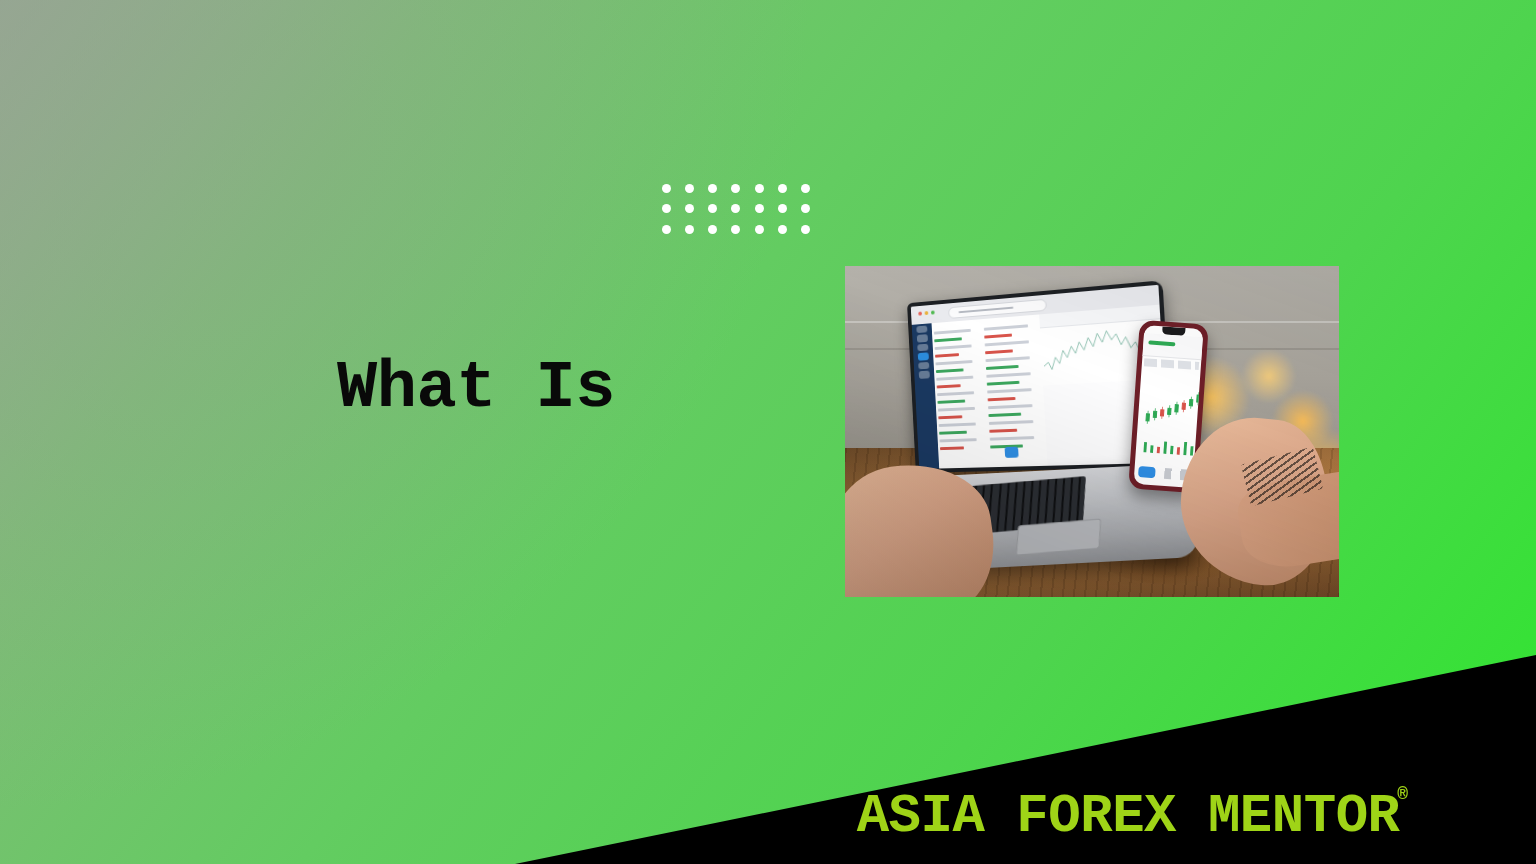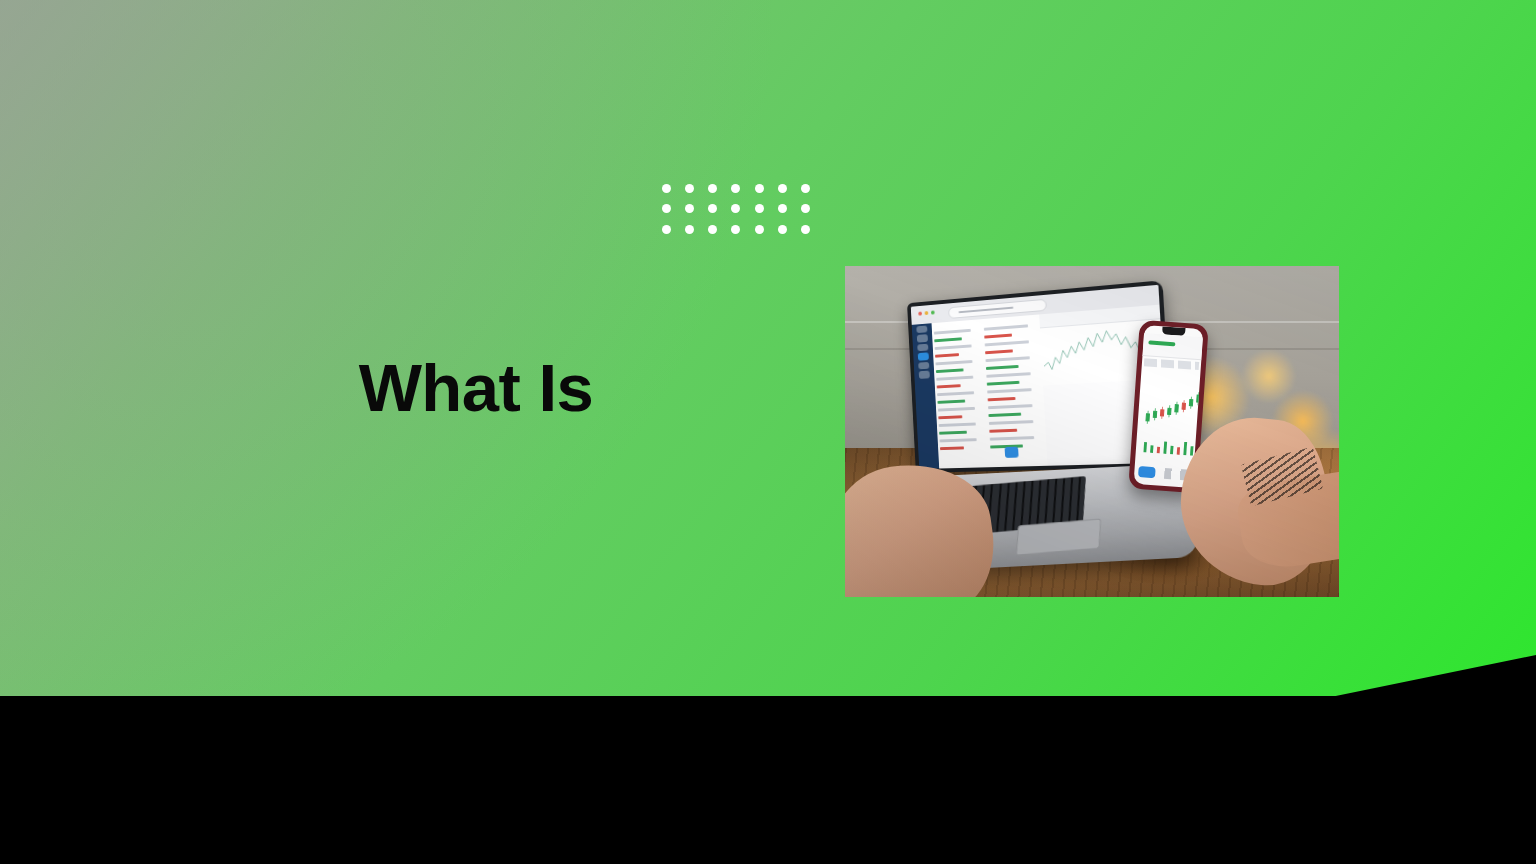--- a/index.html
+++ b/index.html
@@ -3,23 +3,23 @@
 <meta charset="utf-8">
 <style>
   html, body {
     margin: 0;
     padding: 0;
     background: #000;
   }
   #slide {
     position: relative;
     width: 1536px;
-    height: 696px;
+    height: 864px;
     overflow: hidden;
-    font-family: Liberation Sans, sans-serif;
+    font-family: Liberation Mono, monospace;
   }
 
   
   .bg-base {
     position: absolute;
     inset: 0;
     background: linear-gradient(128deg,
         #96ad8e 0%,
         #7cbd74 20%,
         #63cc61 44%,

